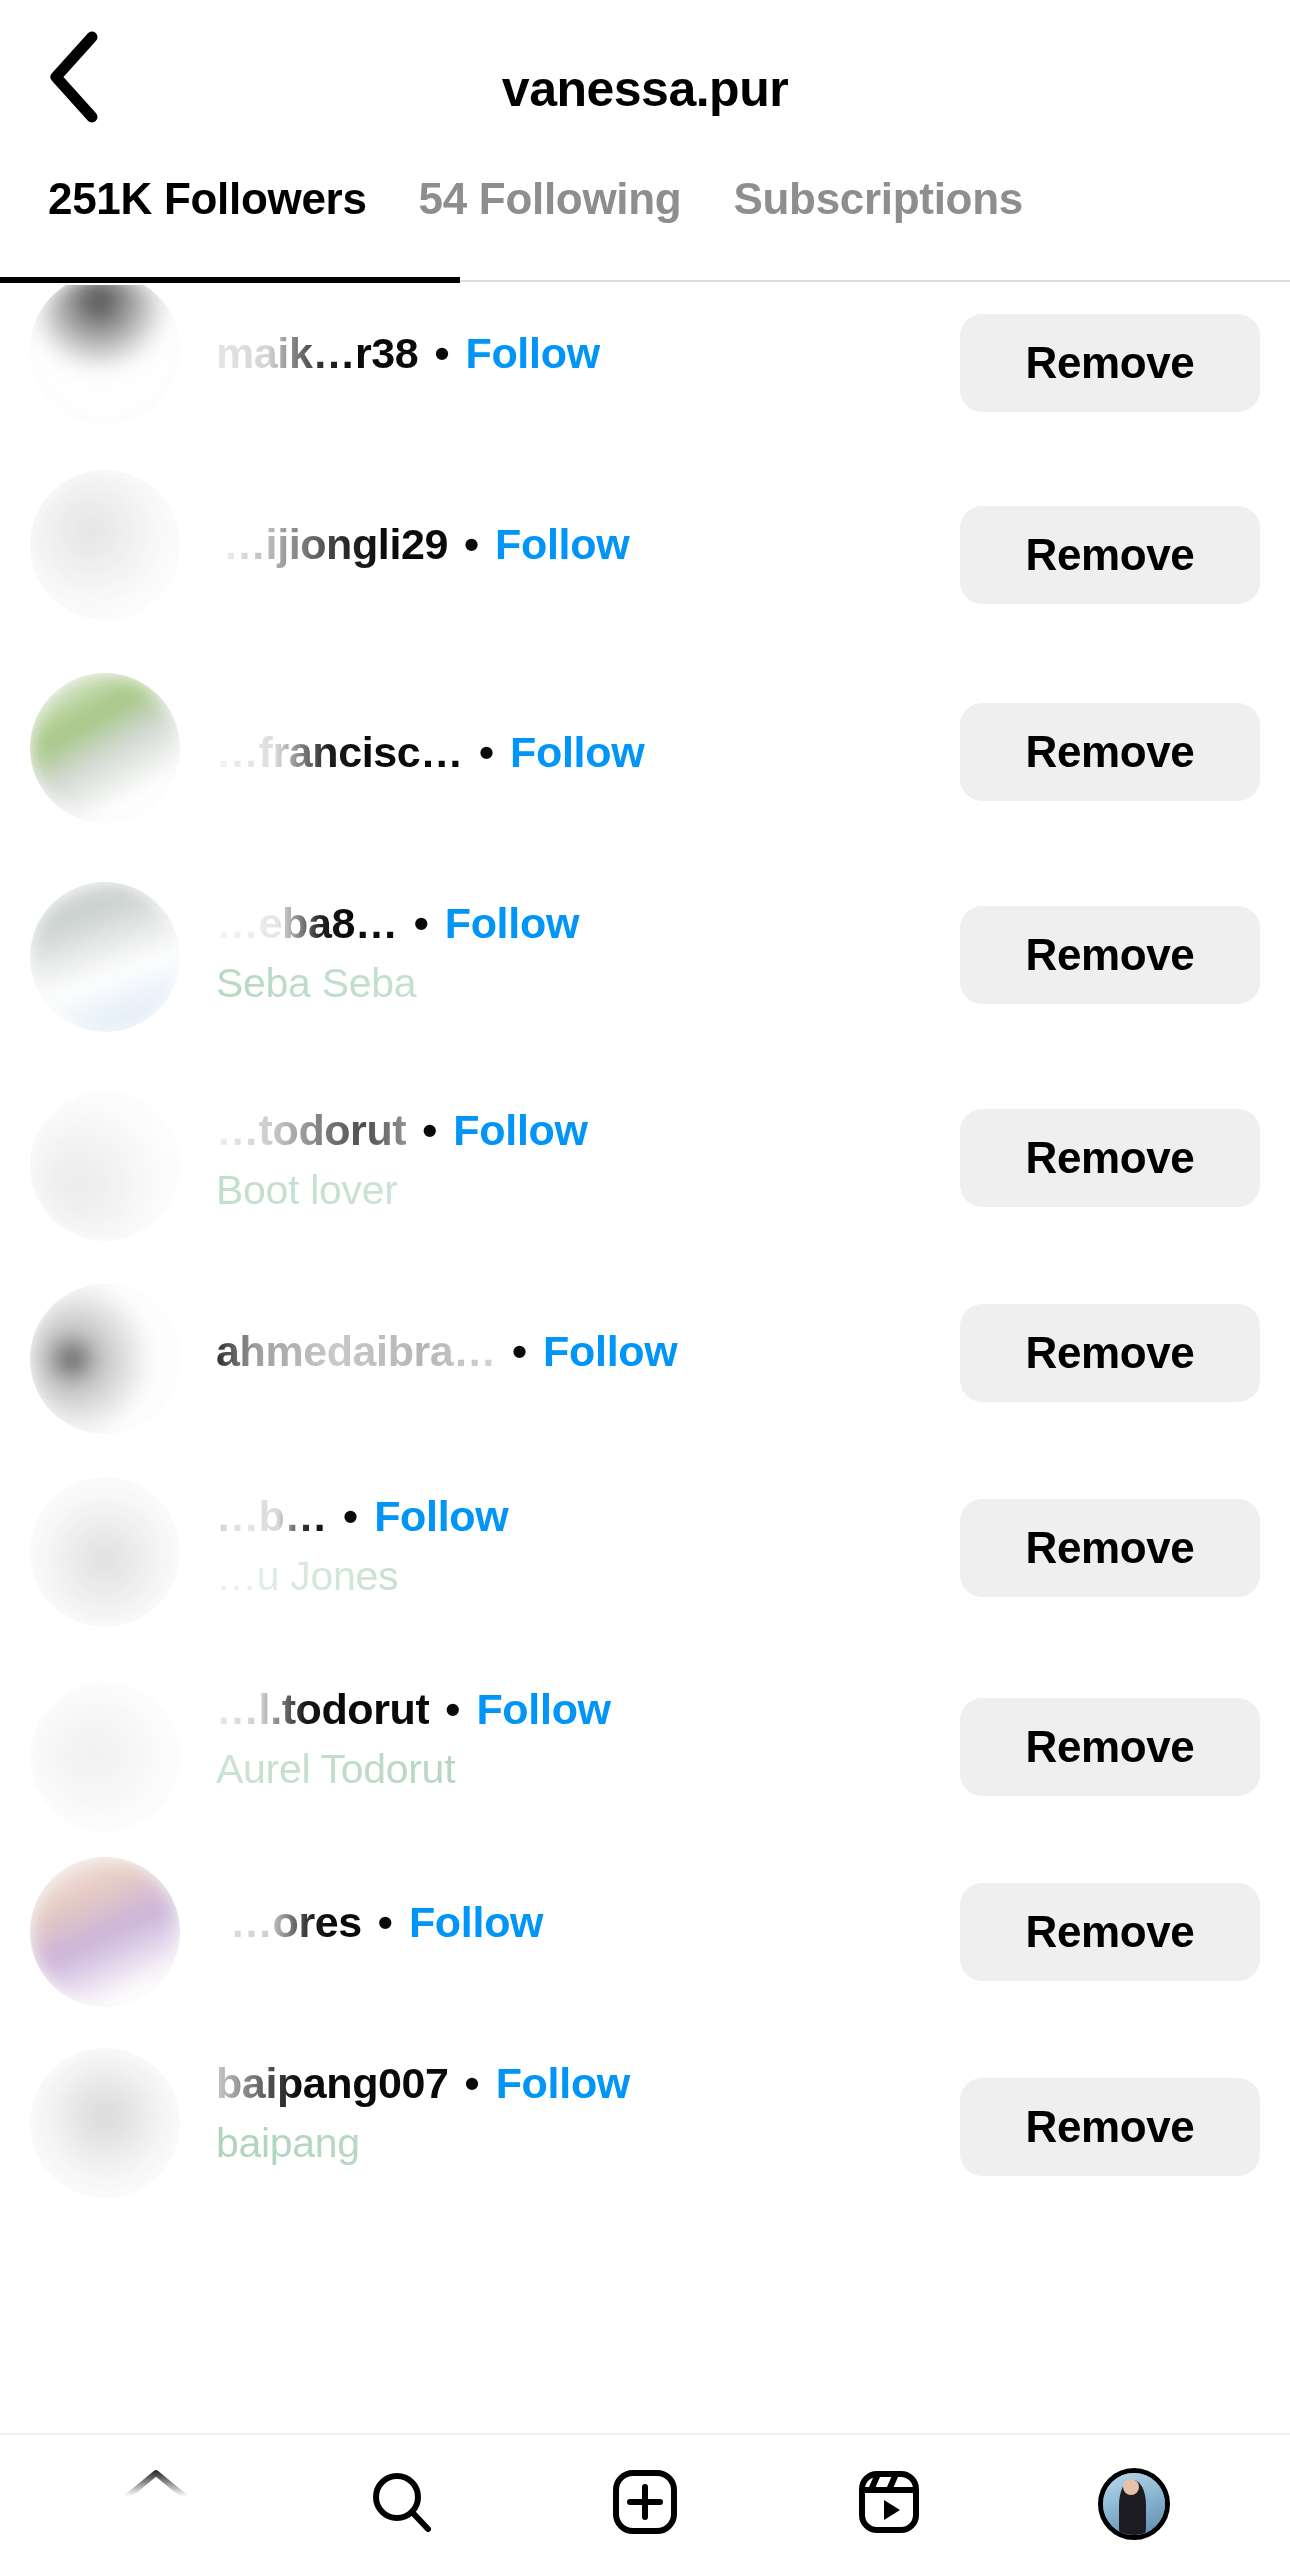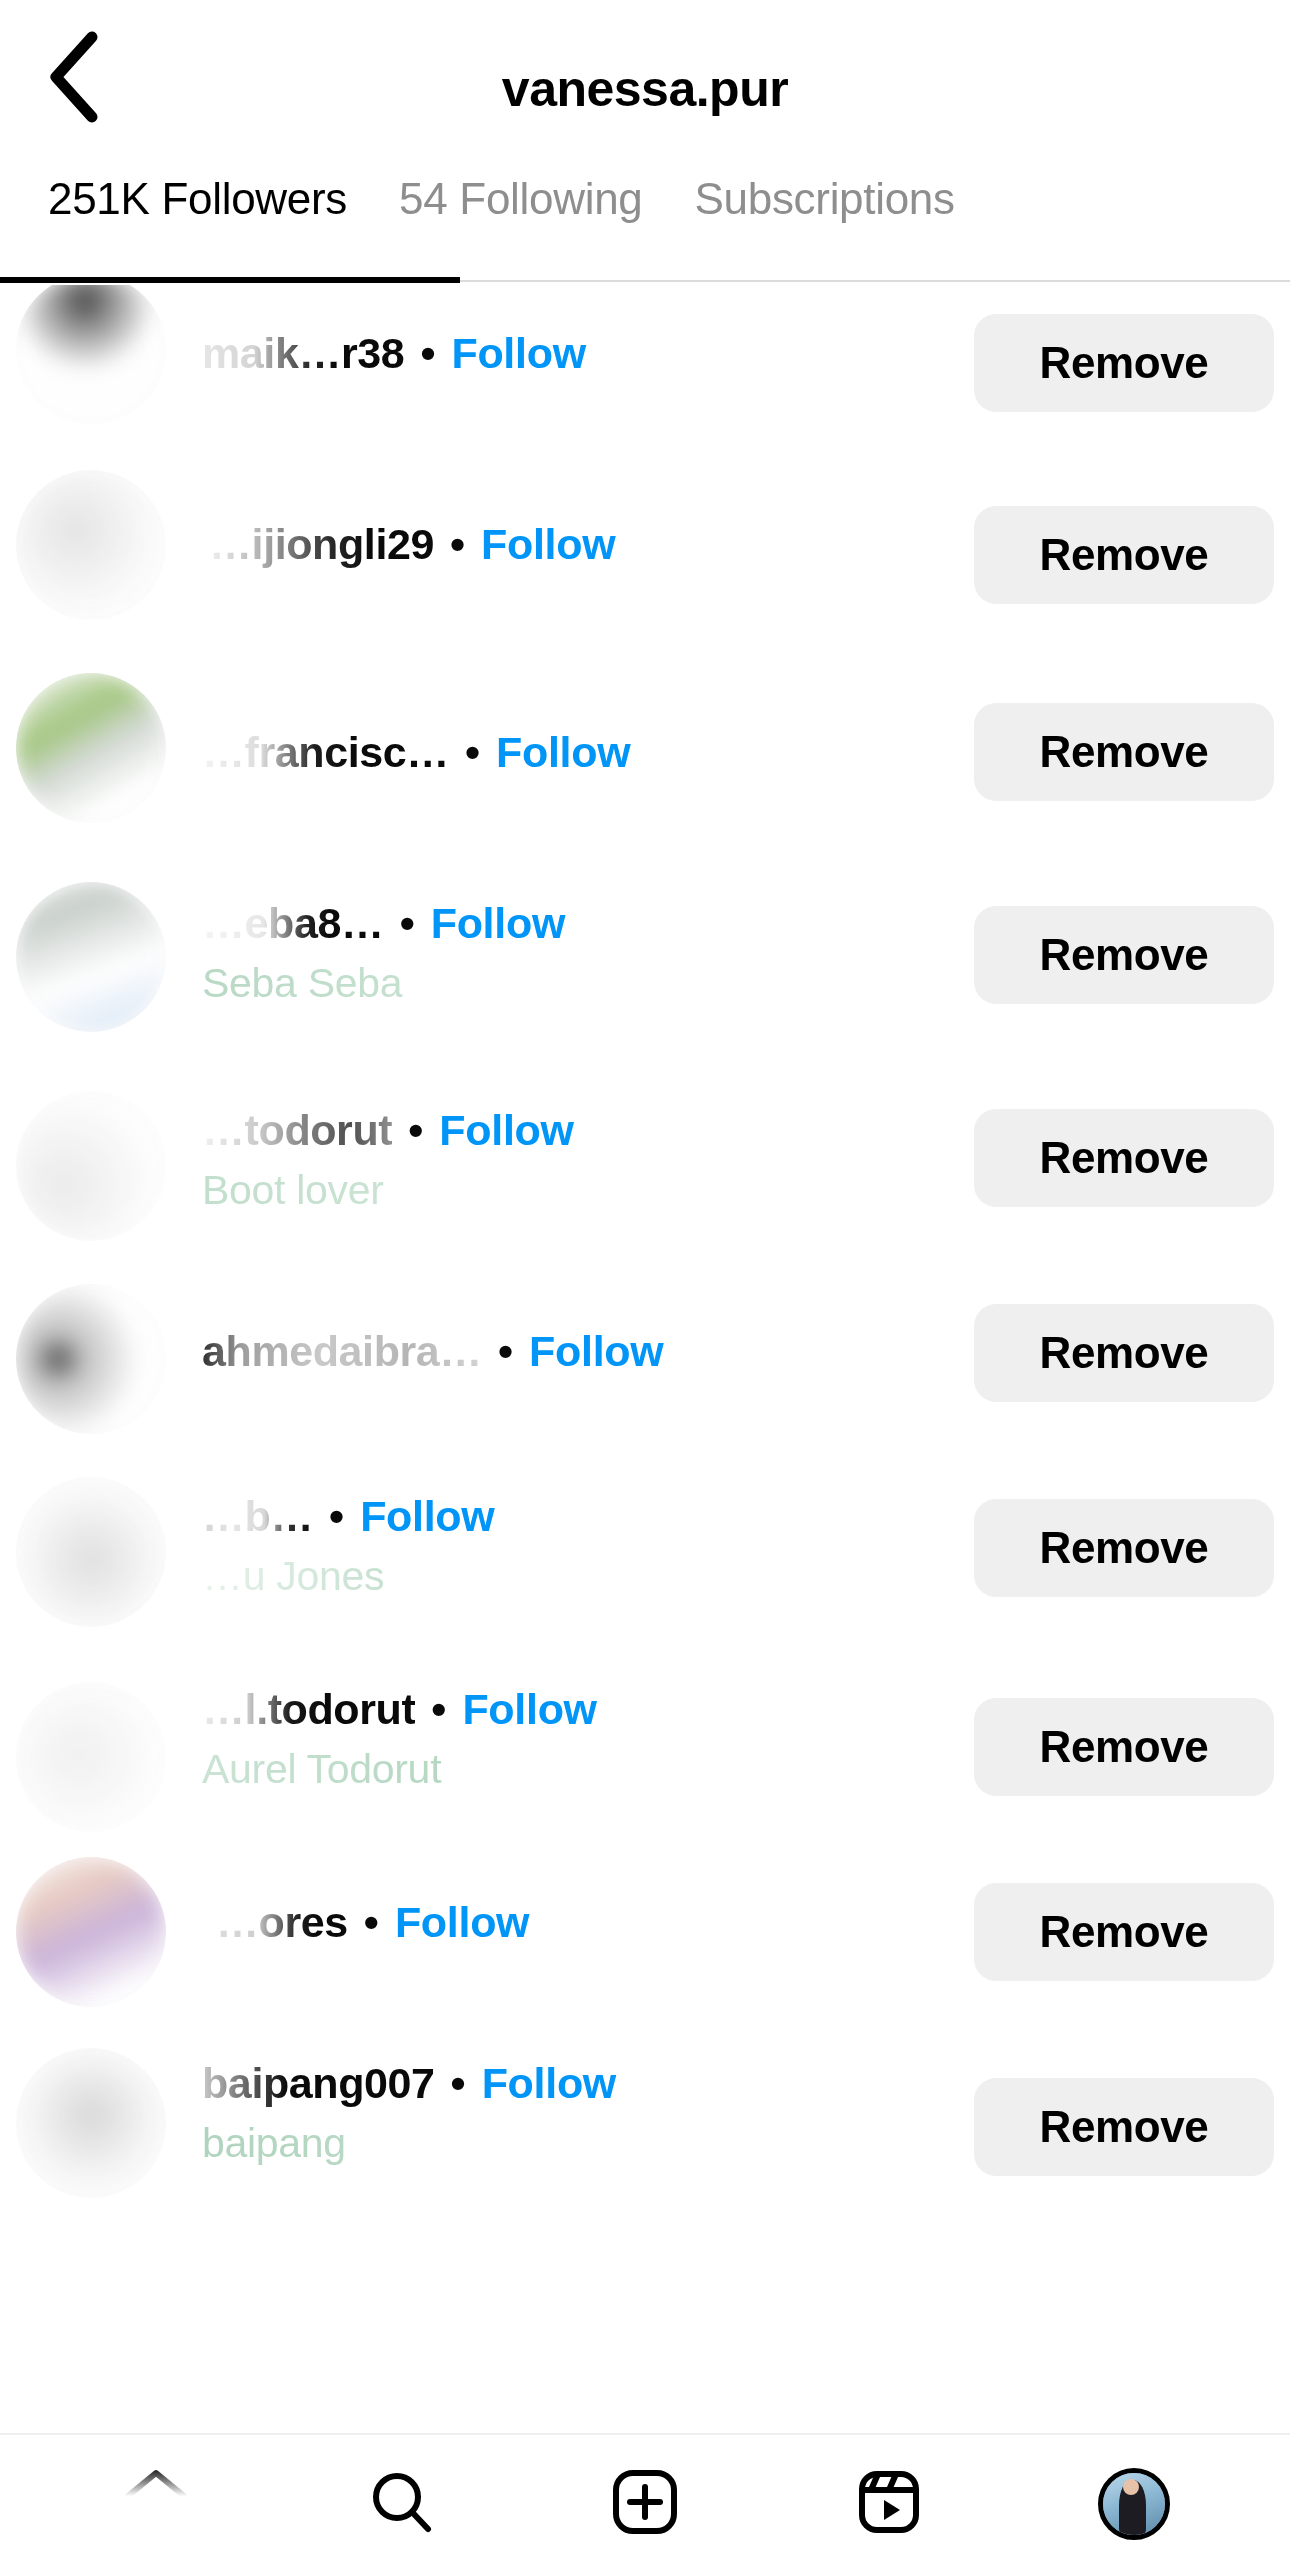--- a/index.html
+++ b/index.html
@@ -41,21 +41,21 @@
   .tabs {
     position:relative;
     height:115px;
     display:flex;
     align-items:flex-start;
     padding:0 22px;
     background:#fff;
   }
   .tab {
     font-size:44px;
-    font-weight:normal;
+    font-weight:bold;
     color:#8e8e8e;
     padding:4px 26px 0 26px;
     white-space:nowrap;
     cursor:pointer;
     letter-spacing:-0.3px;
   }
   .tab.active { color:#000; }
   .tab-underline {
     position:absolute;
     left:0; top:107px;
@@ -74,21 +74,21 @@
     position:relative;
     width:1290px;
     height:2005px;
     overflow:hidden;
   }
   .row {
     position:relative;
     display:flex;
     align-items:center;
     height:180px;
-    padding:0 16px;
+    padding:0 30px;
   }
   .avatar {
     position:relative;
     width:150px; height:150px;
     border-radius:50%;
     flex:0 0 150px;
     overflow:hidden;
     background:#fafafa;
   }
   .avatar .av-img {

